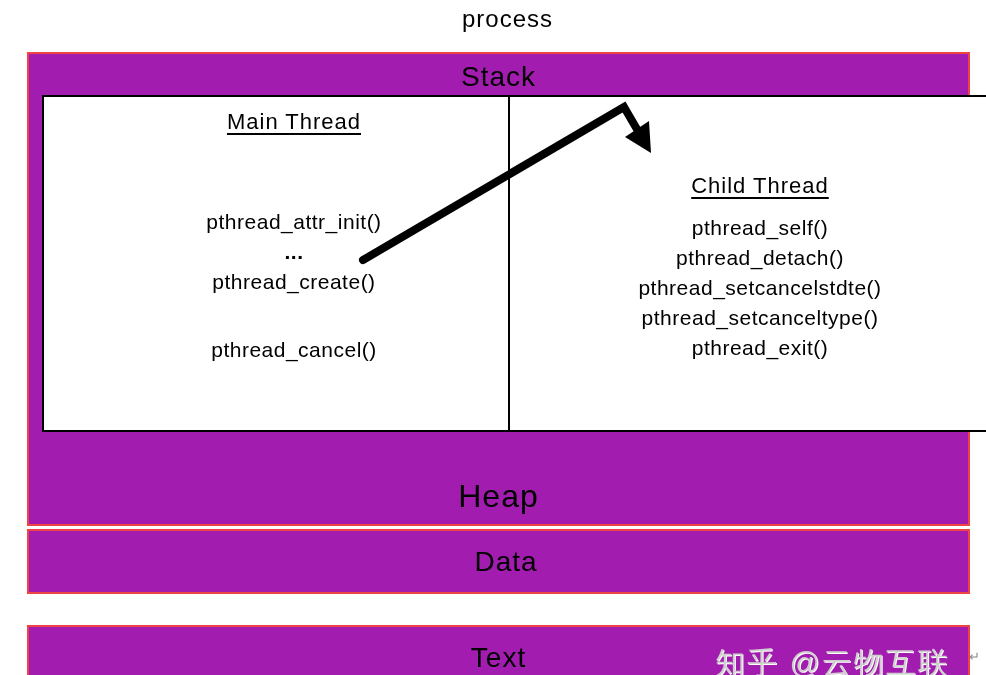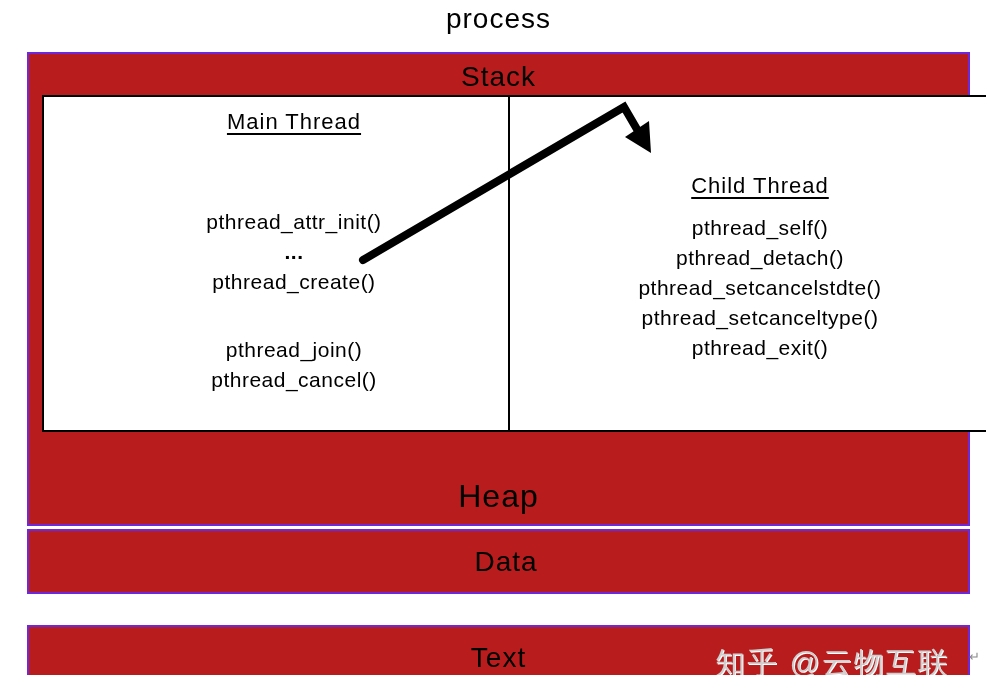--- a/index.html
+++ b/index.html
@@ -11,34 +11,34 @@
     position: relative;
     width: 986px;
     height: 675px;
     font-family: "Liberation Sans", sans-serif;
     color: #000;
     overflow: hidden;
   }
   .page-title {
     position: absolute;
     top: 2px;
-    left: 27px;
+    left: 36px;
     width: 943px;
     text-align: center;
-    font-size: 28px;
+    font-size: 24px;
     line-height: 34px;
     letter-spacing: 1px;
   }
   .section {
     position: absolute;
     left: 27px;
     width: 943px;
-    border: 2px solid #6d28d9;
+    border: 2px solid #ef4444;
     box-sizing: border-box;
-    background: #b91c1c;
+    background: #a21caf;
   }
   .section-main { top: 52px; height: 474px; }
   .section-data { top: 529px; height: 65px; padding-left: 15px; }
   .section-text { top: 597px; height: 66px; margin-top: 28px; }
 
   .stack-label {
     margin-top: 7px;
     text-align: center;
     font-size: 28px;
     letter-spacing: 1px;
@@ -125,21 +125,20 @@
 <div class="section section-main">
   <div class="stack-label">Stack</div>
 
   <div class="thread-box left">
     <div class="thread-title">Main Thread</div>
     <div class="calls">
       <div class="call-line">pthread_attr_init()</div>
       <div class="call-line dots-line">...</div>
       <div class="call-line">pthread_create()</div>
       <div class="line-spacer"></div>
-      <div class="call-line">pthread_join()</div>
       <div class="call-line">pthread_cancel()</div>
     </div>
   </div>
 
   <div class="thread-box right">
     <div class="thread-title">Child Thread</div>
     <div class="calls">
       <div class="call-line">pthread_self()</div>
       <div class="call-line">pthread_detach()</div>
       <div class="call-line">pthread_setcancelstdte()</div>

